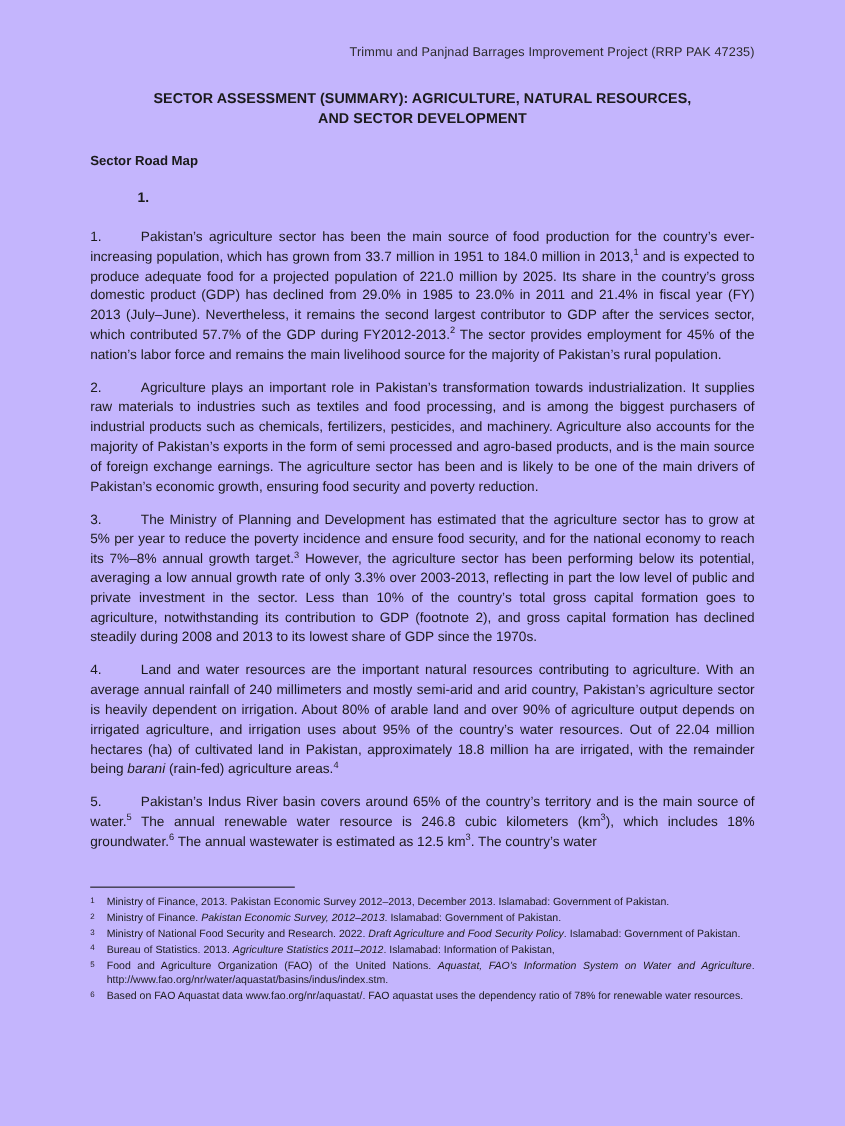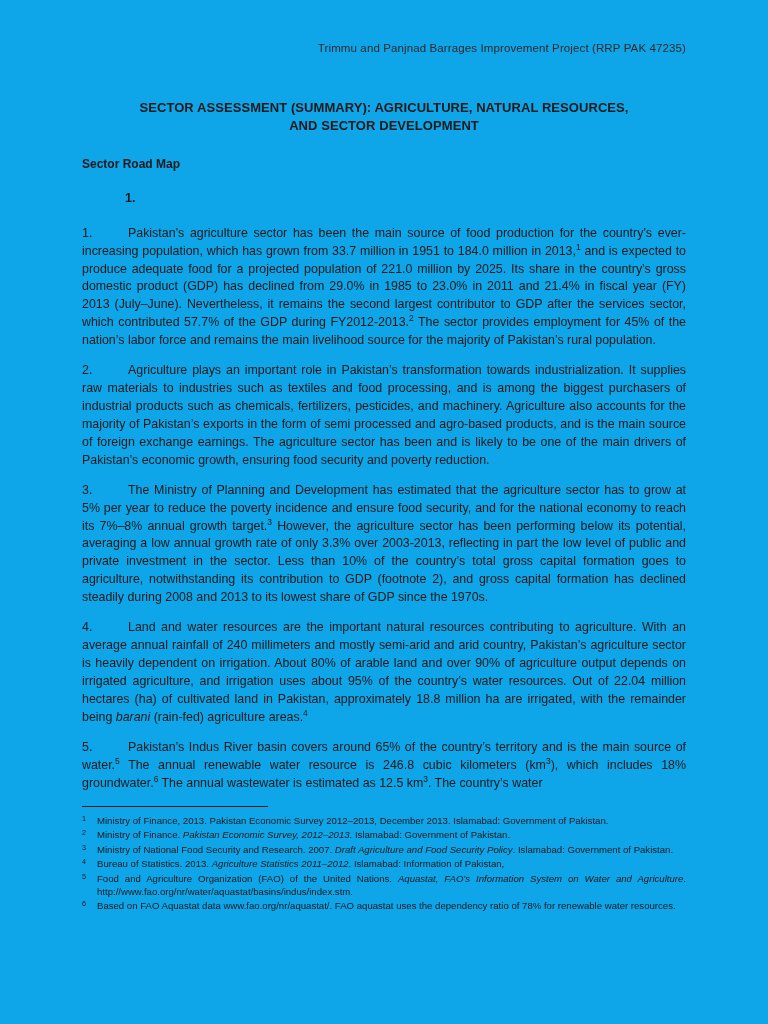--- a/index.html
+++ b/index.html
@@ -8,39 +8,39 @@
     background: #ffffff;
   }
   body {
     font-family: "Liberation Sans", sans-serif;
     color: #1a1a1a;
   }
   .page {
     position: relative;
     width: 768px;
     height: 1024px;
-    background: #0ea5e9;
+    background: #c4b5fd;
     box-sizing: border-box;
     overflow: hidden;
   }
   .content {
     position: absolute;
     left: 82px;
     top: 0;
     width: 604px;
   }
   .running-header {
     font-size: 11.5px;
     text-align: right;
     padding-top: 42px;
     letter-spacing: 0.01em;
     color: #2b2b2b;
   }
   .doc-title {
-    margin-top: 45px;
+    margin-top: 27px;
     font-size: 13px;
     font-weight: bold;
     text-align: center;
     line-height: 1.38;
     letter-spacing: 0.005em;
   }
   .section-heading {
     margin-top: 22px;
     font-size: 12px;
     font-weight: bold;
@@ -151,21 +151,21 @@
 
     <div class="fn">
       <span class="fnum">1</span><span>Ministry of Finance, 2013. Pakistan Economic Survey 2012–2013, December 2013. Islamabad: Government of Pakistan.</span>
     </div>
 
     <div class="fn">
       <span class="fnum">2</span><span>Ministry of Finance. </span><i>Pakistan Economic Survey, 2012–2013</i><span>. Islamabad: Government of Pakistan.</span>
     </div>
 
     <div class="fn">
-      <span class="fnum">3</span><span>Ministry of National Food Security and Research. 2007. </span><i>Draft Agriculture and Food Security Policy</i><span>. Islamabad: Government of Pakistan.</span>
+      <span class="fnum">3</span><span>Ministry of National Food Security and Research. 2022. </span><i>Draft Agriculture and Food Security Policy</i><span>. Islamabad: Government of Pakistan.</span>
     </div>
 
     <div class="fn">
       <span class="fnum">4</span><span>Bureau of Statistics. 2013. </span><i>Agriculture Statistics 2011–2012</i><span>. Islamabad: Information of Pakistan,</span>
     </div>
 
     <div class="fn">
       <span class="fnum">5</span><span>Food and Agriculture Organization (FAO) of the United Nations. </span><i>Aquastat, FAO’s Information System on Water and Agriculture</i><span>. http://www.fao.org/nr/water/aquastat/basins/indus/index.stm.</span>
     </div>
 

